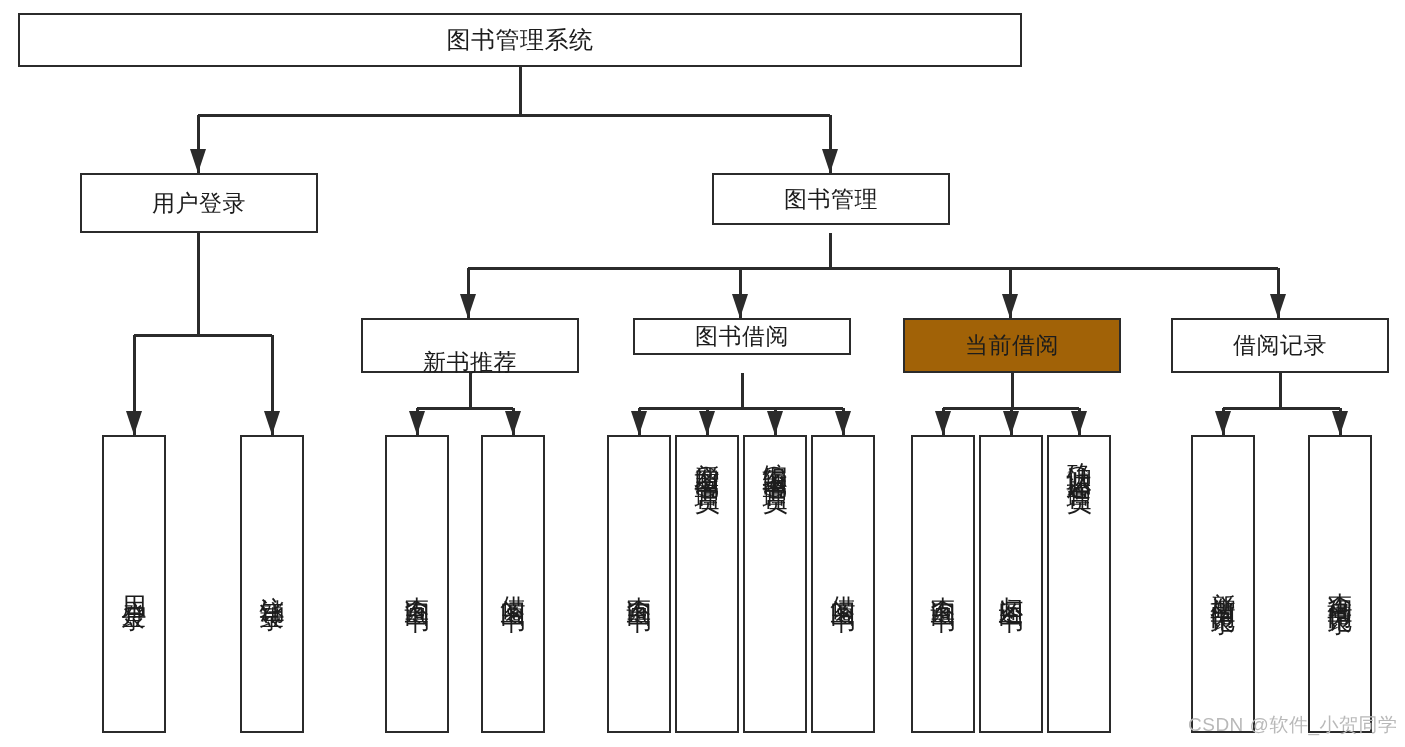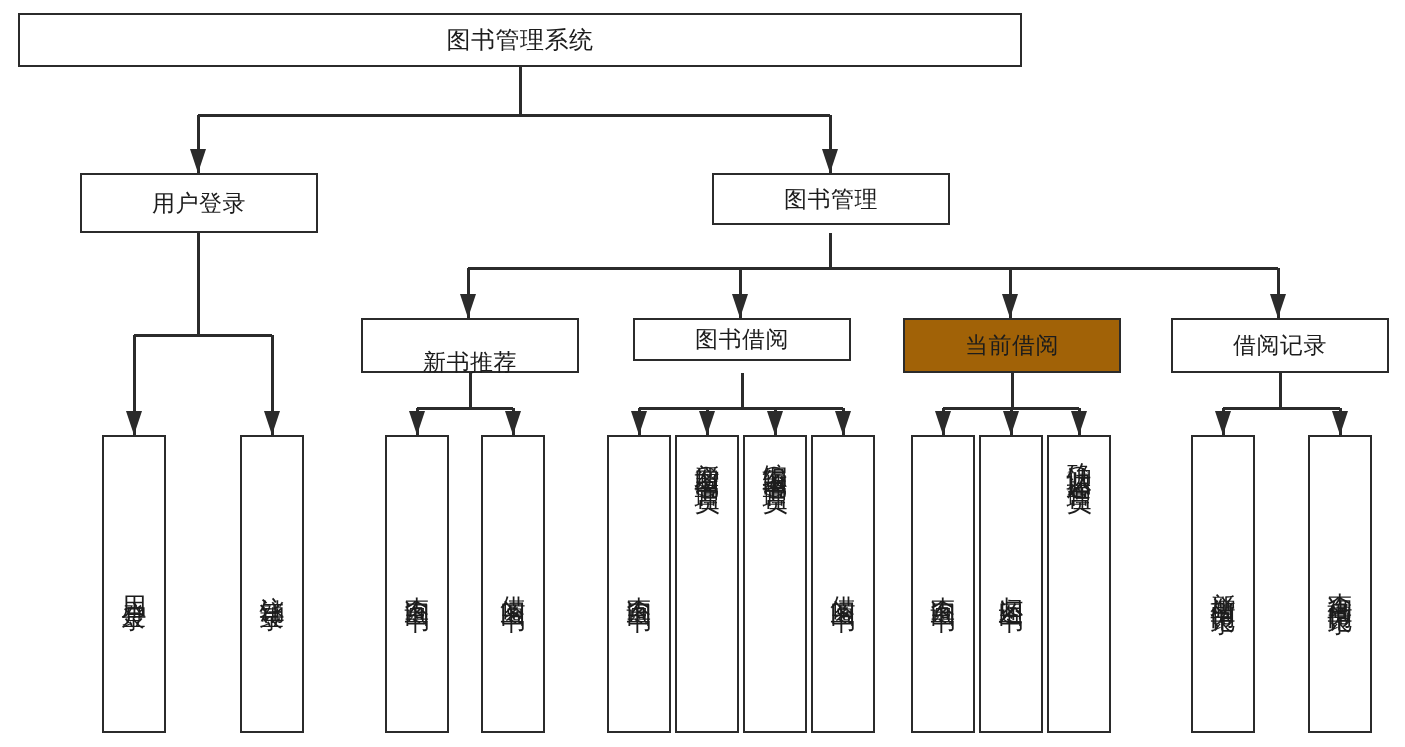--- a/index.html
+++ b/index.html
@@ -135,21 +135,21 @@
       </div>
       <div class="node horizontal level1" style="left: 80px; top: 173px; width: 238px; height: 60px; border-color: rgb(43, 43, 43); background: rgb(255, 255, 255);">
         <span class="label" style="color: rgb(28, 28, 28);">用户登录</span>
       </div>
       <div class="node horizontal level1" style="left: 712px; top: 173px; width: 238px; height: 52px; border-color: rgb(43, 43, 43); background: rgb(255, 255, 255);">
         <span class="label" style="color: rgb(28, 28, 28);">图书管理</span>
       </div>
       <div class="node horizontal level2" style="left: 361px; top: 318px; width: 218px; height: 55px; border-color: rgb(43, 43, 43); background: rgb(255, 255, 255);">
         <span class="label" style="color: rgb(28, 28, 28); margin-top: 34px;">新书推荐</span>
       </div>
-      <div class="node horizontal level2" style="left: 633px; top: 318px; width: 218px; height: 43px; border-color: rgb(43, 43, 43); background: rgb(255, 255, 255);">
+      <div class="node horizontal level2" style="left: 633px; top: 318px; width: 218px; height: 37px; border-color: rgb(43, 43, 43); background: rgb(255, 255, 255);">
         <span class="label" style="color: rgb(28, 28, 28);">图书借阅</span>
       </div>
       <div class="node horizontal level2" style="left: 903px; top: 318px; width: 218px; height: 55px; border-color: rgb(43, 43, 43); background: #a16207;">
         <span class="label" style="color: rgb(28, 28, 28);">当前借阅</span>
       </div>
       <div class="node horizontal level2" style="left: 1171px; top: 318px; width: 218px; height: 55px; border-color: rgb(43, 43, 43); background: rgb(255, 255, 255);">
         <span class="label" style="color: rgb(28, 28, 28);">借阅记录</span>
       </div>
       <div class="node vertical centered leaf" style="left: 102px; top: 435px; width: 64px; height: 298px; border-color: rgb(43, 43, 43); background: rgb(255, 255, 255);">
         <span class="label" style="color: rgb(28, 28, 28);">用户登录</span>
@@ -184,13 +184,14 @@
       <div class="node vertical leaf" style="left: 1047px; top: 435px; width: 64px; height: 298px; border-color: rgb(43, 43, 43); background: rgb(255, 255, 255);">
         <span class="label" style="color: rgb(28, 28, 28);">确认归还（管理员）</span>
       </div>
       <div class="node vertical centered leaf" style="left: 1191px; top: 435px; width: 64px; height: 298px; border-color: rgb(43, 43, 43); background: rgb(255, 255, 255);">
         <span class="label" style="color: rgb(28, 28, 28);">新增借阅记录</span>
       </div>
       <div class="node vertical centered leaf" style="left: 1308px; top: 435px; width: 64px; height: 298px; border-color: rgb(43, 43, 43); background: rgb(255, 255, 255);">
         <span class="label" style="color: rgb(28, 28, 28);">查询借阅记录</span>
       </div>
     </div>
+  <div id="watermark">CSDN @软件_小贺同学</div>
 </div>
 
 </body></html>

